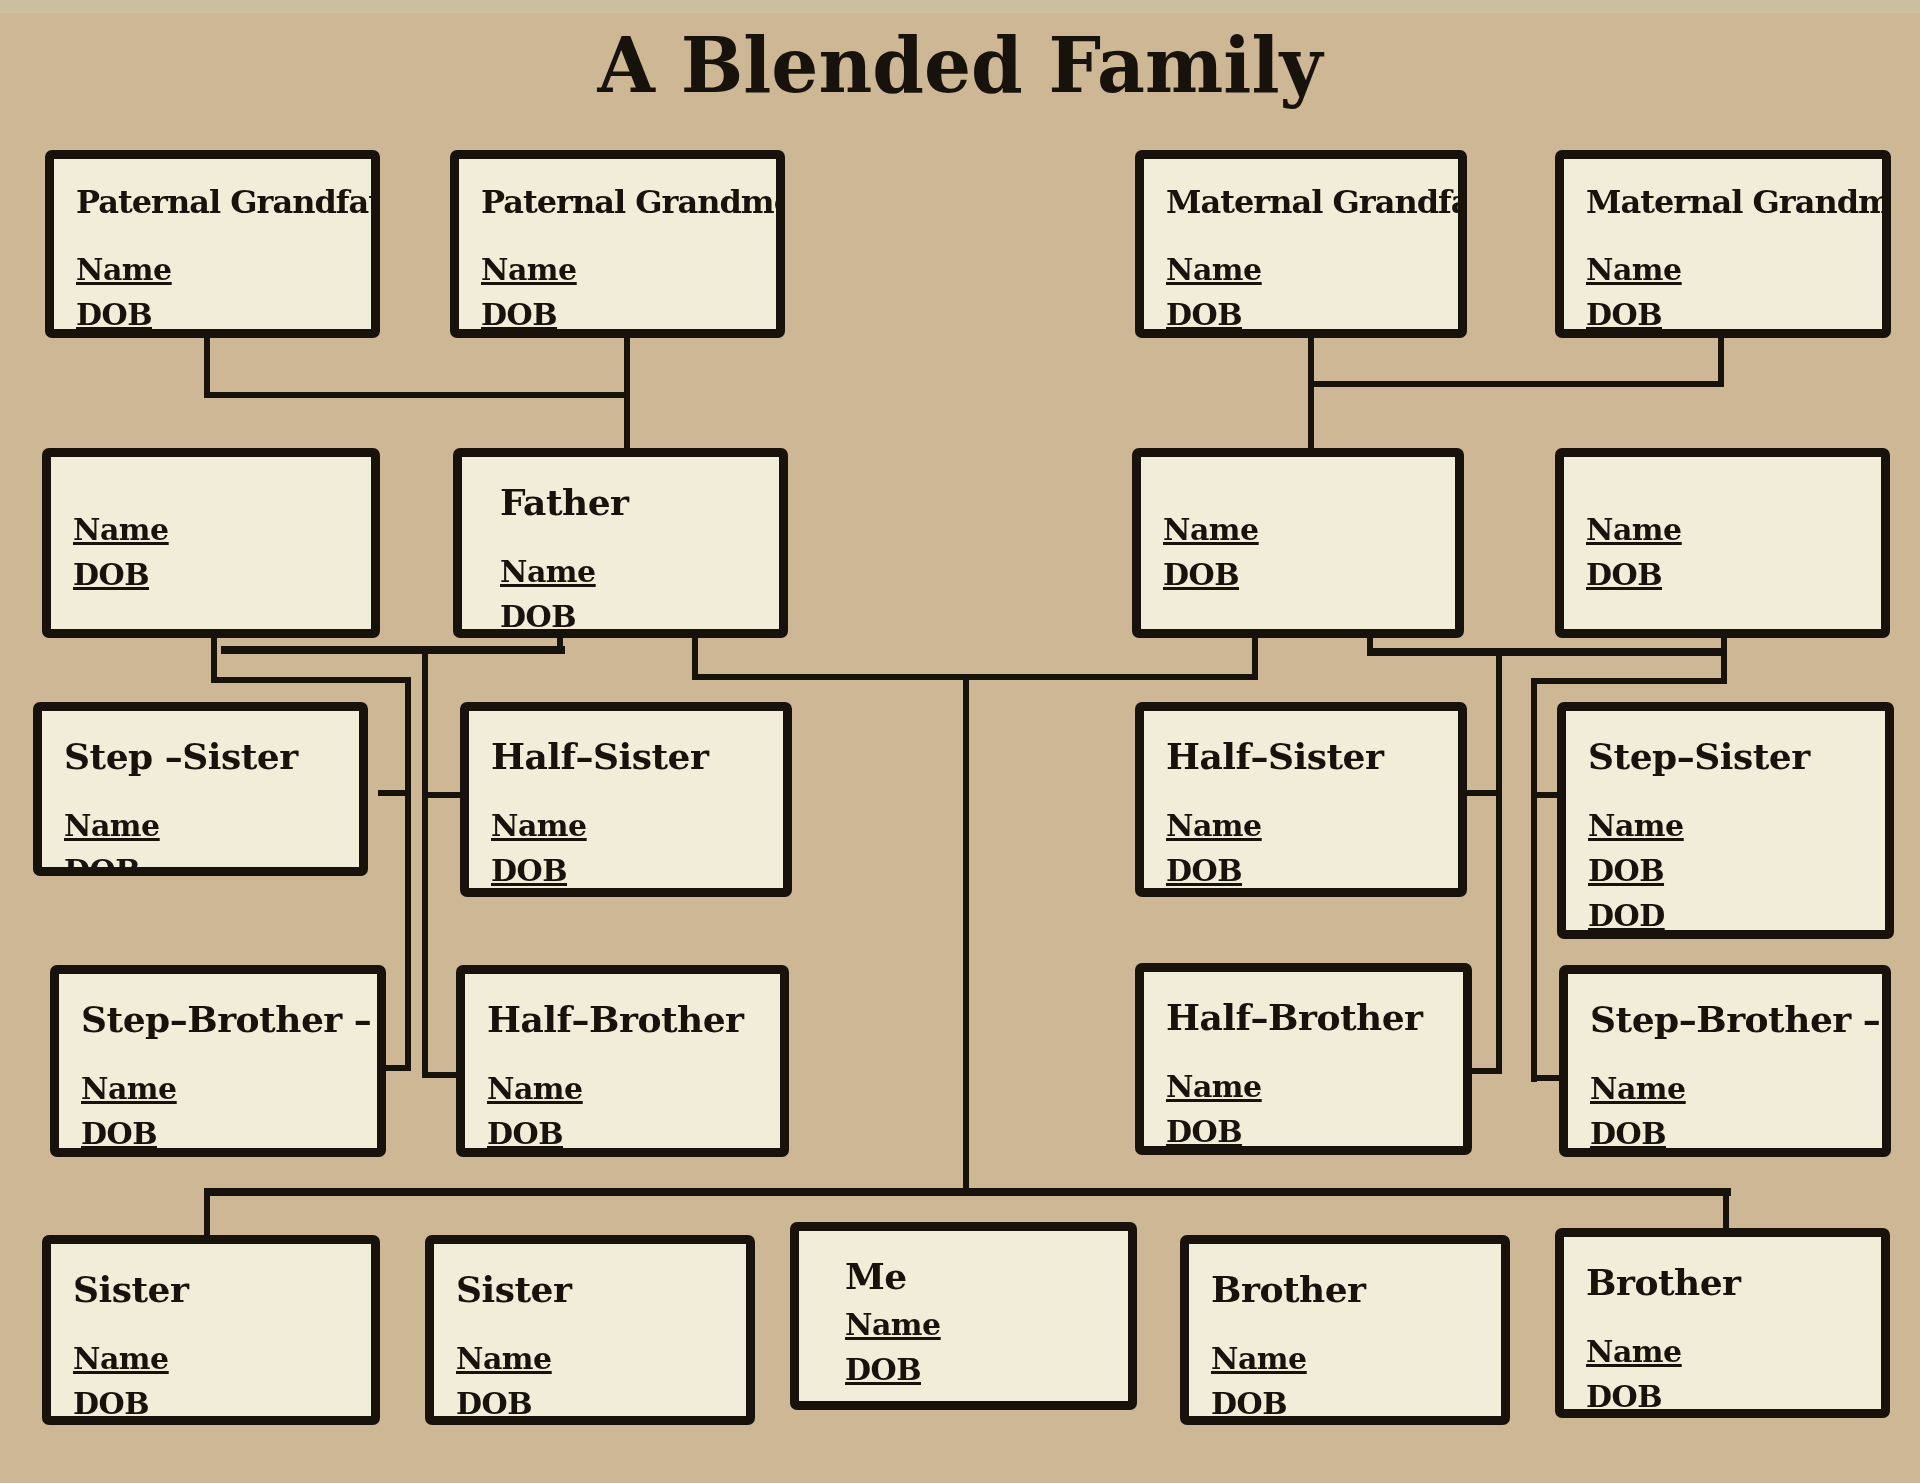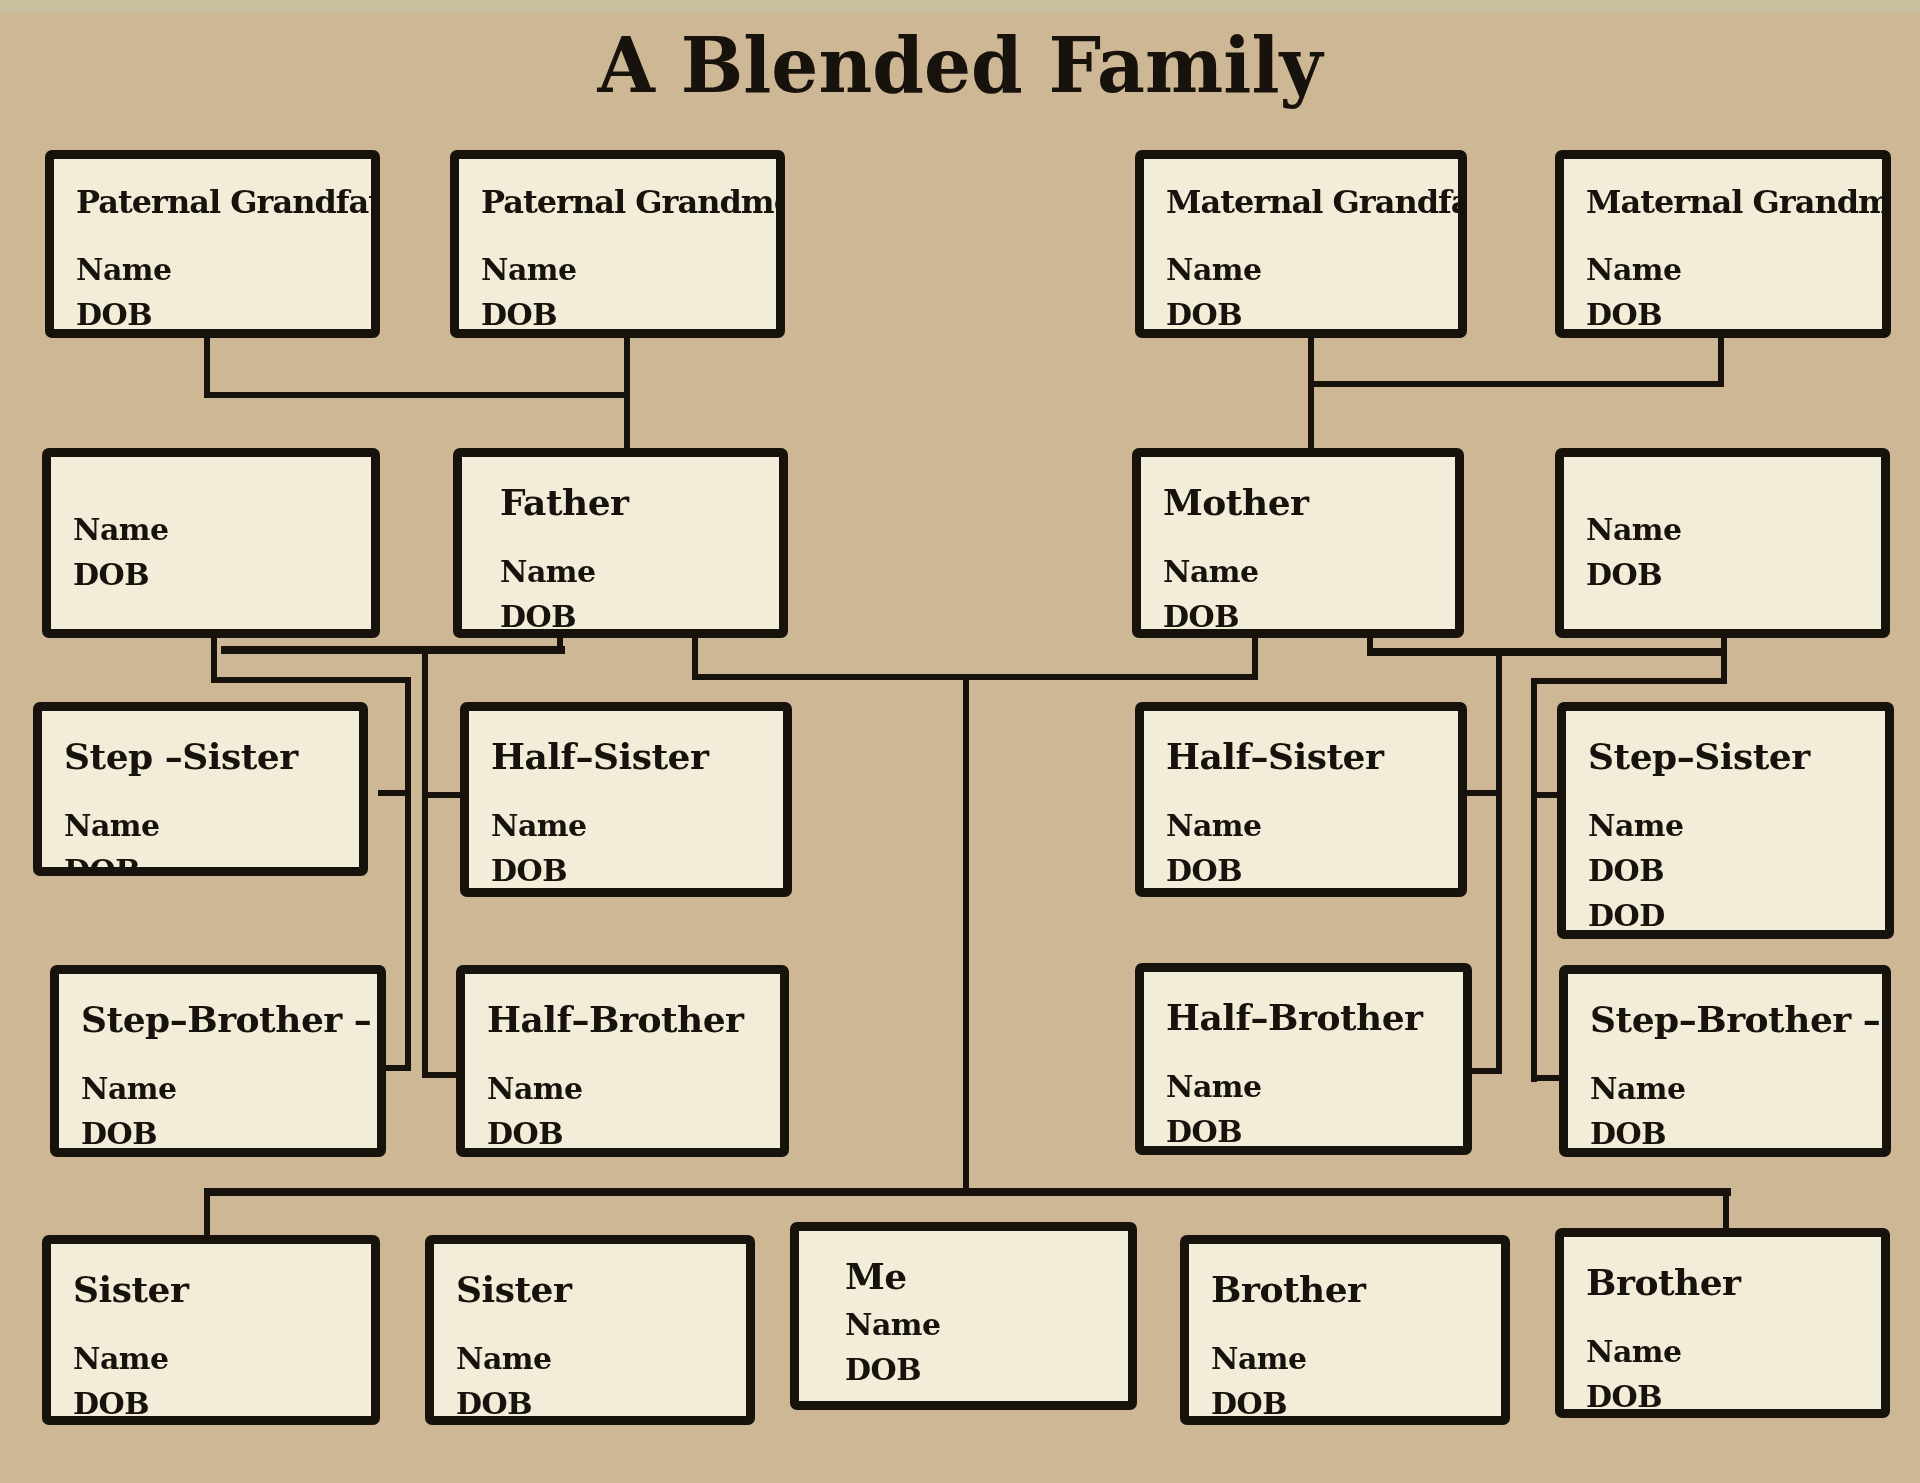--- a/index.html
+++ b/index.html
@@ -41,20 +41,21 @@
     font:700 36px "DejaVu Serif",serif;
     white-space:nowrap;
     letter-spacing:-0.5px;
   }
   .box-title.long{font-size:32px;letter-spacing:-1px;}
   .box-fields{
     margin-top:26px;
     font:700 30px "DejaVu Serif",serif;
     line-height:45px;
     letter-spacing:-0.5px;
+    text-decoration:underline;
   }
   .box.tight .box-fields{margin-top:5px;}
 </style>
 </head>
 <body>
 
 <div class="canvas">
   <div class="top-strip"></div>
 
   <h1 class="diagram-title">A Blended Family</h1>
@@ -139,21 +140,20 @@
   </div>
   <div class="box" style="left:453px;top:448px;width:335px;height:190px;padding-left:38px">
     <div class="box-title">Father</div>
     <div class="box-fields">
       <div>Name</div>
       <div>DOB</div>
 
     </div>
   </div>
   <div class="box" style="left:1132px;top:448px;width:332px;height:190px">
-    <div class="box-title">Mother</div>
     <div class="box-fields">
       <div>Name</div>
       <div>DOB</div>
 
     </div>
   </div>
   <div class="box" style="left:1555px;top:448px;width:335px;height:190px">
     <div class="box-fields">
       <div>Name</div>
       <div>DOB</div>

